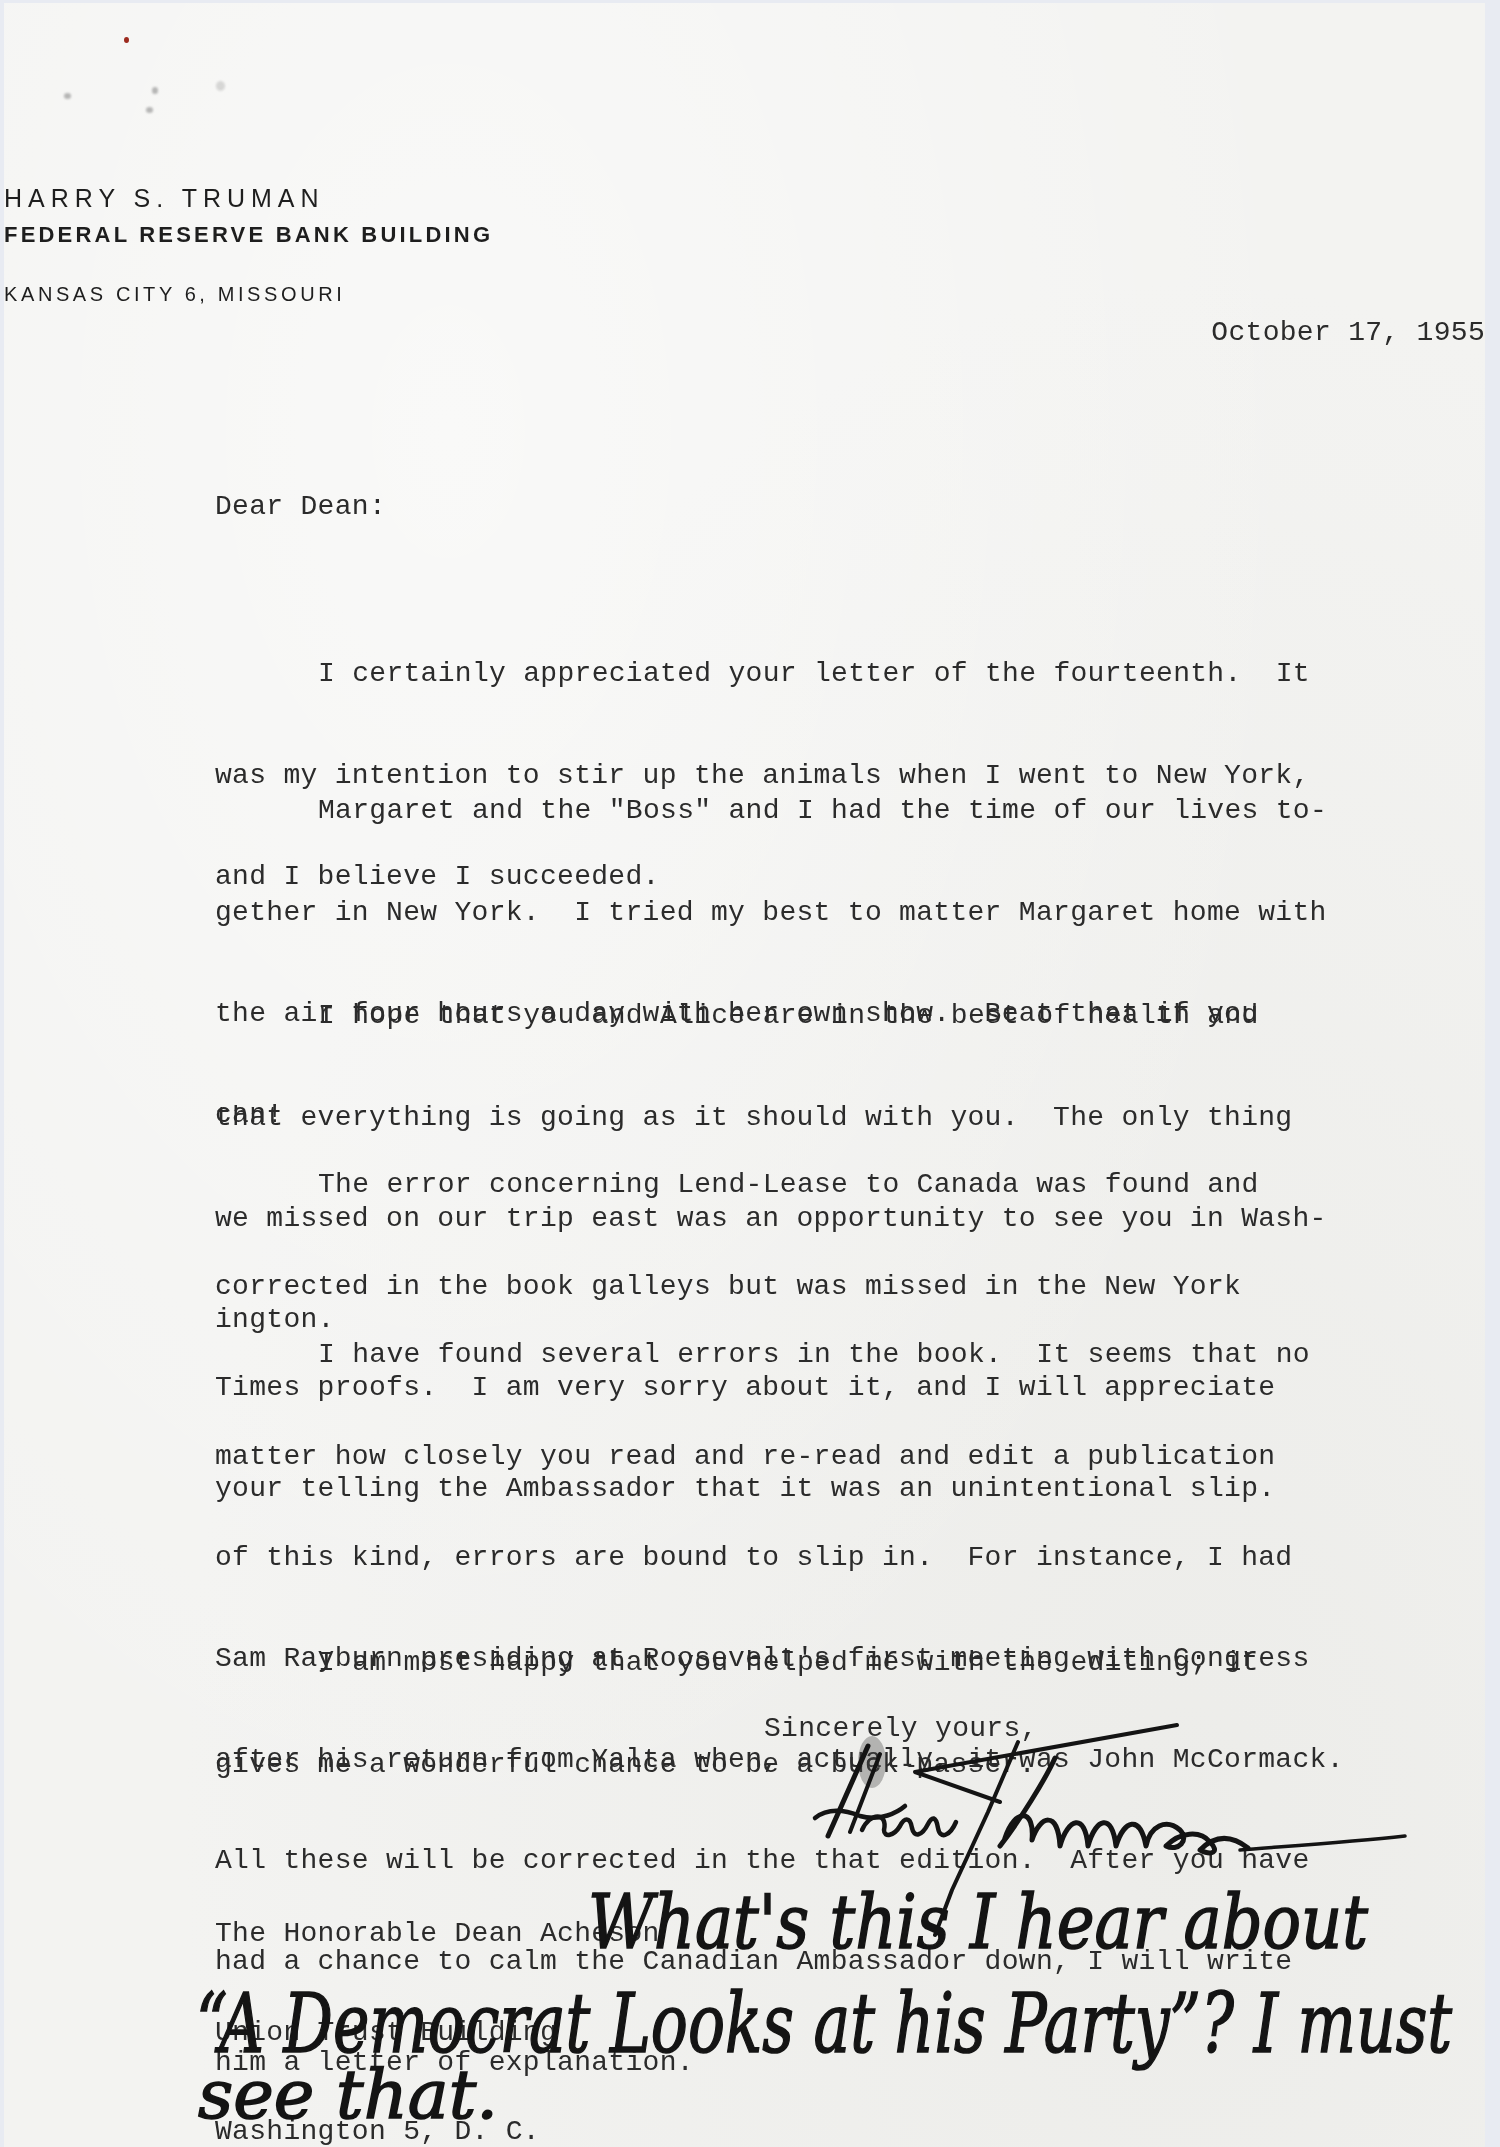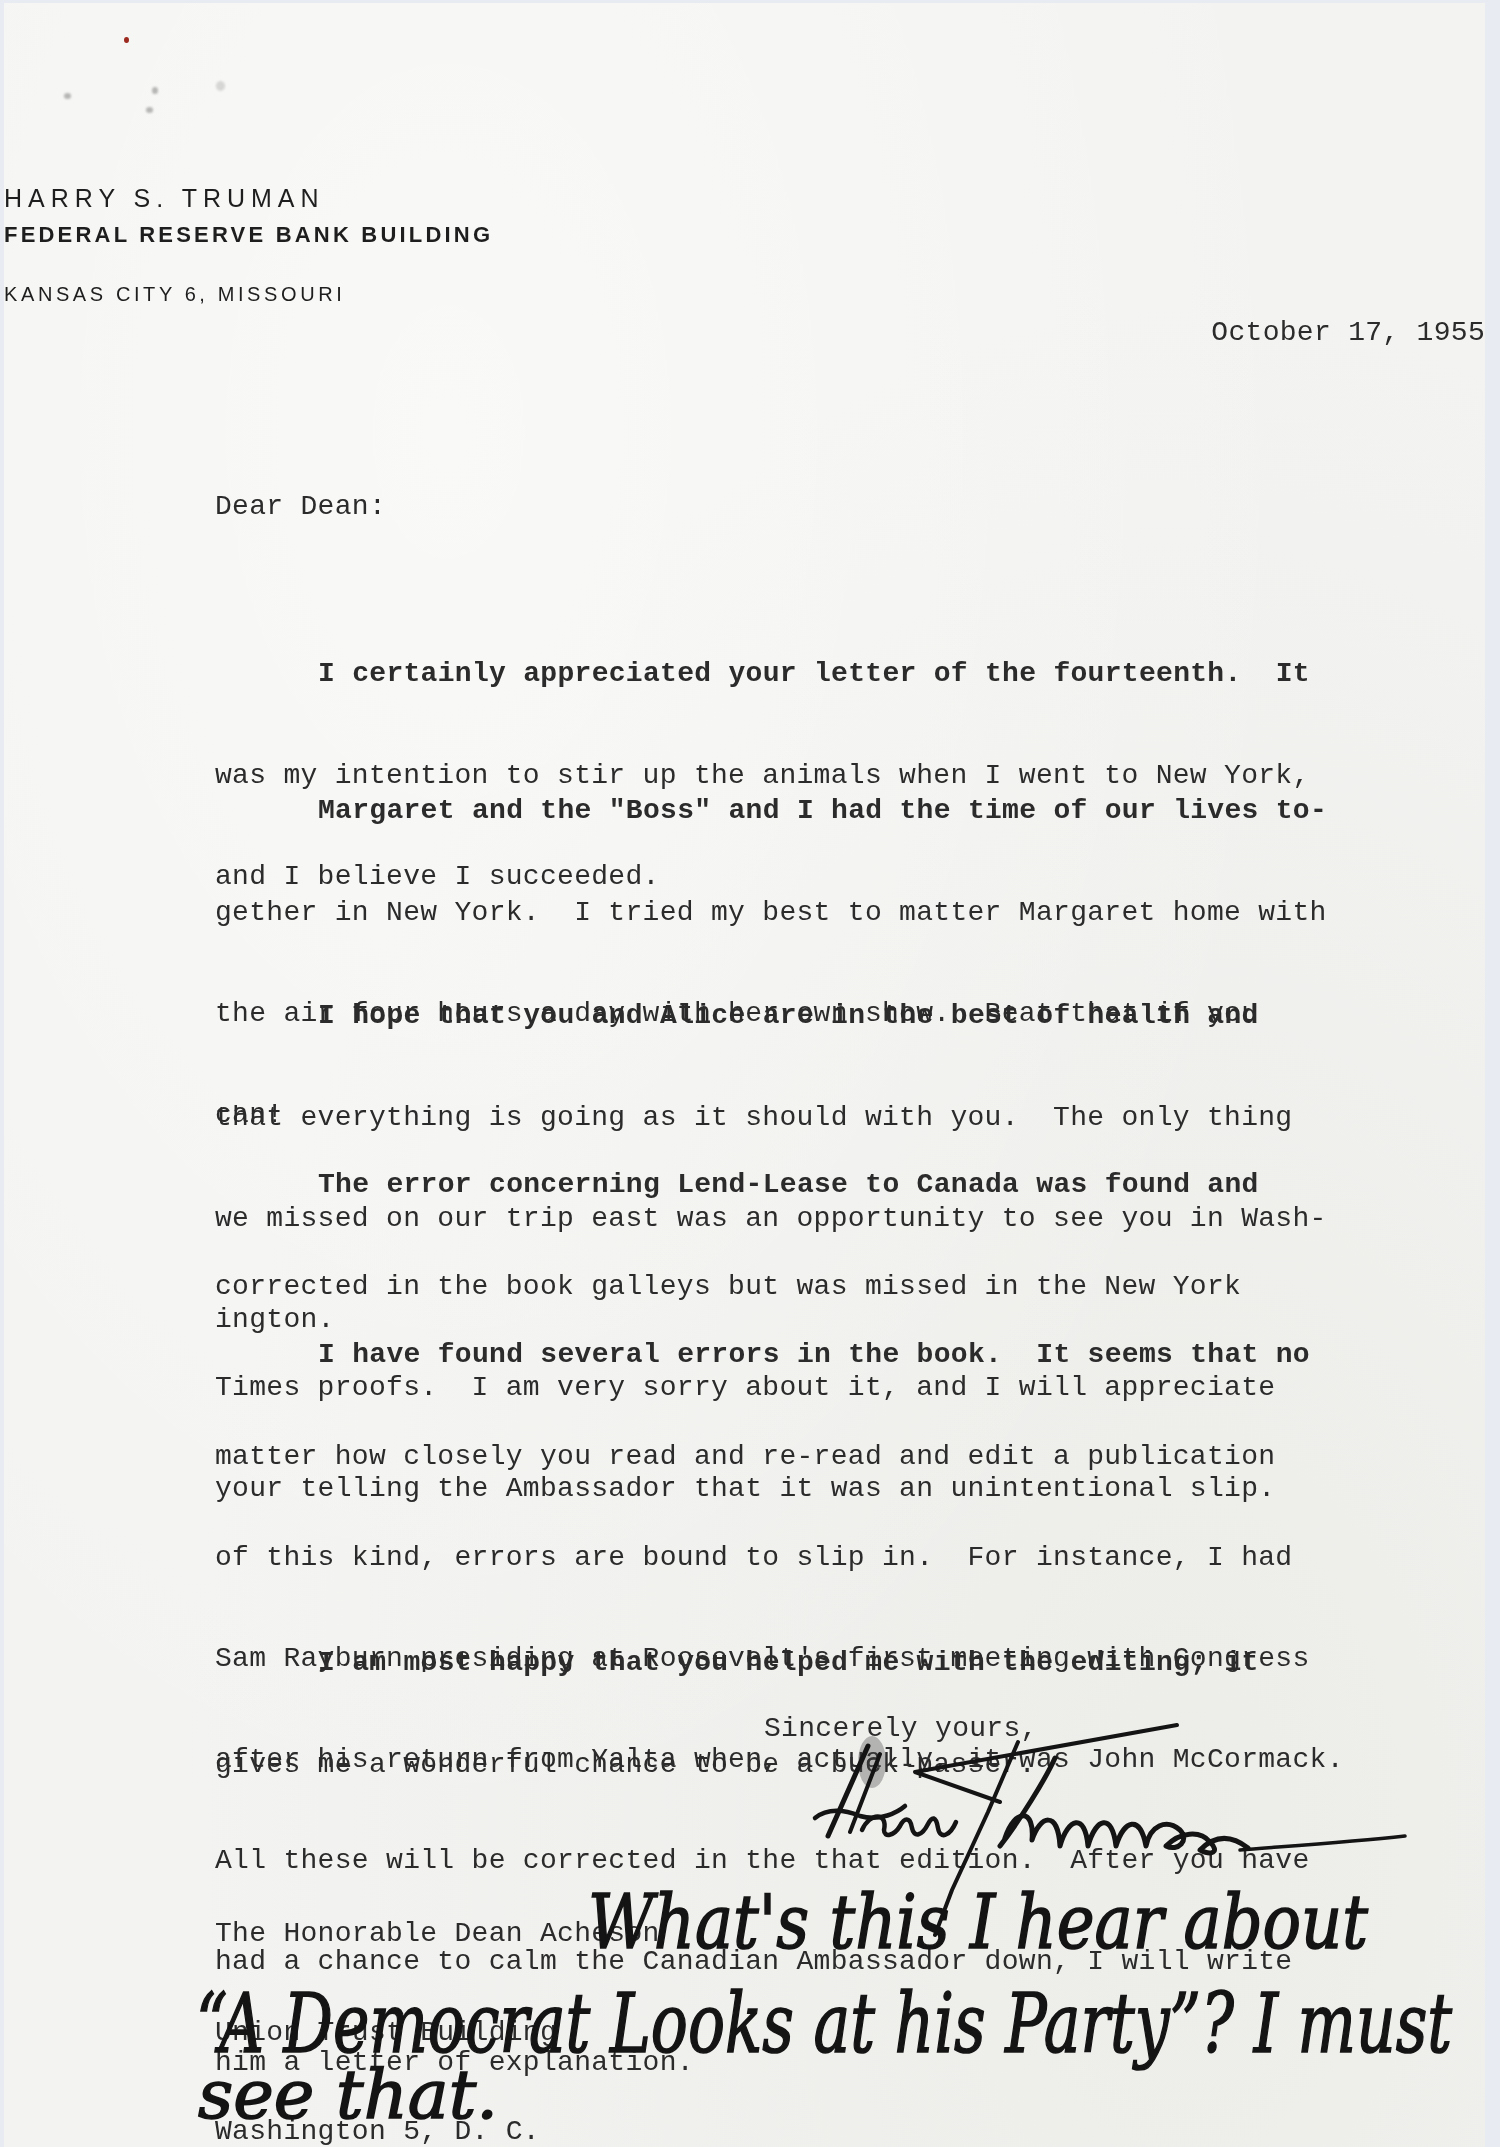--- a/index.html
+++ b/index.html
@@ -19,21 +19,21 @@
   .lh-name { top: 180px; font-size: 25px; letter-spacing: 6px; line-height: 30px; }
   .lh-addr1 { top: 221px; font-size: 22px; letter-spacing: 3.2px; line-height: 22px; font-weight: bold; }
   .lh-addr2 { top: 252px; font-size: 20px; letter-spacing: 3.6px; line-height: 24px; margin-top: 27px; }
   .tw {
     position: absolute; font-family: "Liberation Mono", "DejaVu Sans Mono", monospace;
     font-size: 28px; line-height: 33.7px; color: #2b2b2b; white-space: pre;
     letter-spacing: 0.3px;
   }
   .date { left: 0; width: 1481px; text-align: right; top: 313px; }
   .p-line { display: block; }
-  .indent { padding-left: 103px; font-weight: bold; }
+  .indent { padding-left: 103px; }
   .hand { position: absolute; left: 0; top: 0; width: 1500px; height: 2147px; pointer-events: none; }
   .hand text {
     font-family: "DejaVu Serif", "Liberation Serif", serif; font-style: italic;
     fill: #141414; stroke: #141414; stroke-width: 1.6px;
   }
   .smudge { position: absolute; border-radius: 50%; background: rgba(60,60,60,0.35); filter: blur(1px); }
   .reddot { position: absolute; left: 120px; top: 34px; width: 5px; height: 6px; border-radius: 50%; background: #9c2a1e; }
 </style>
 </head>
 <body>

